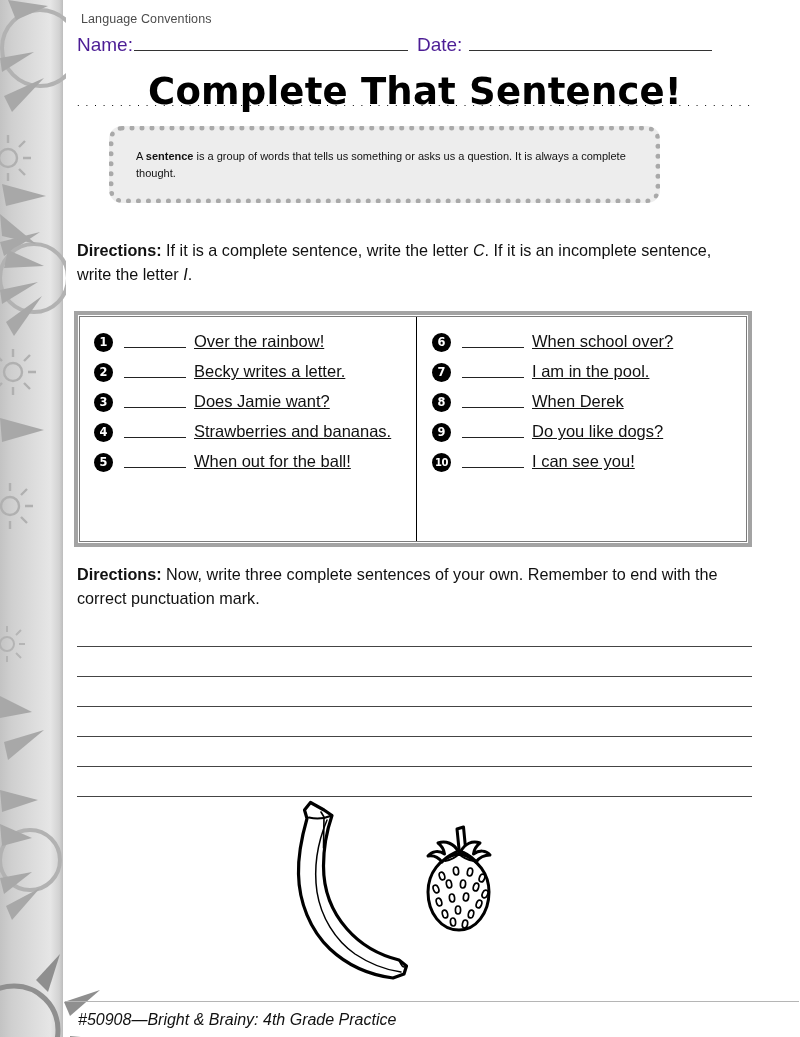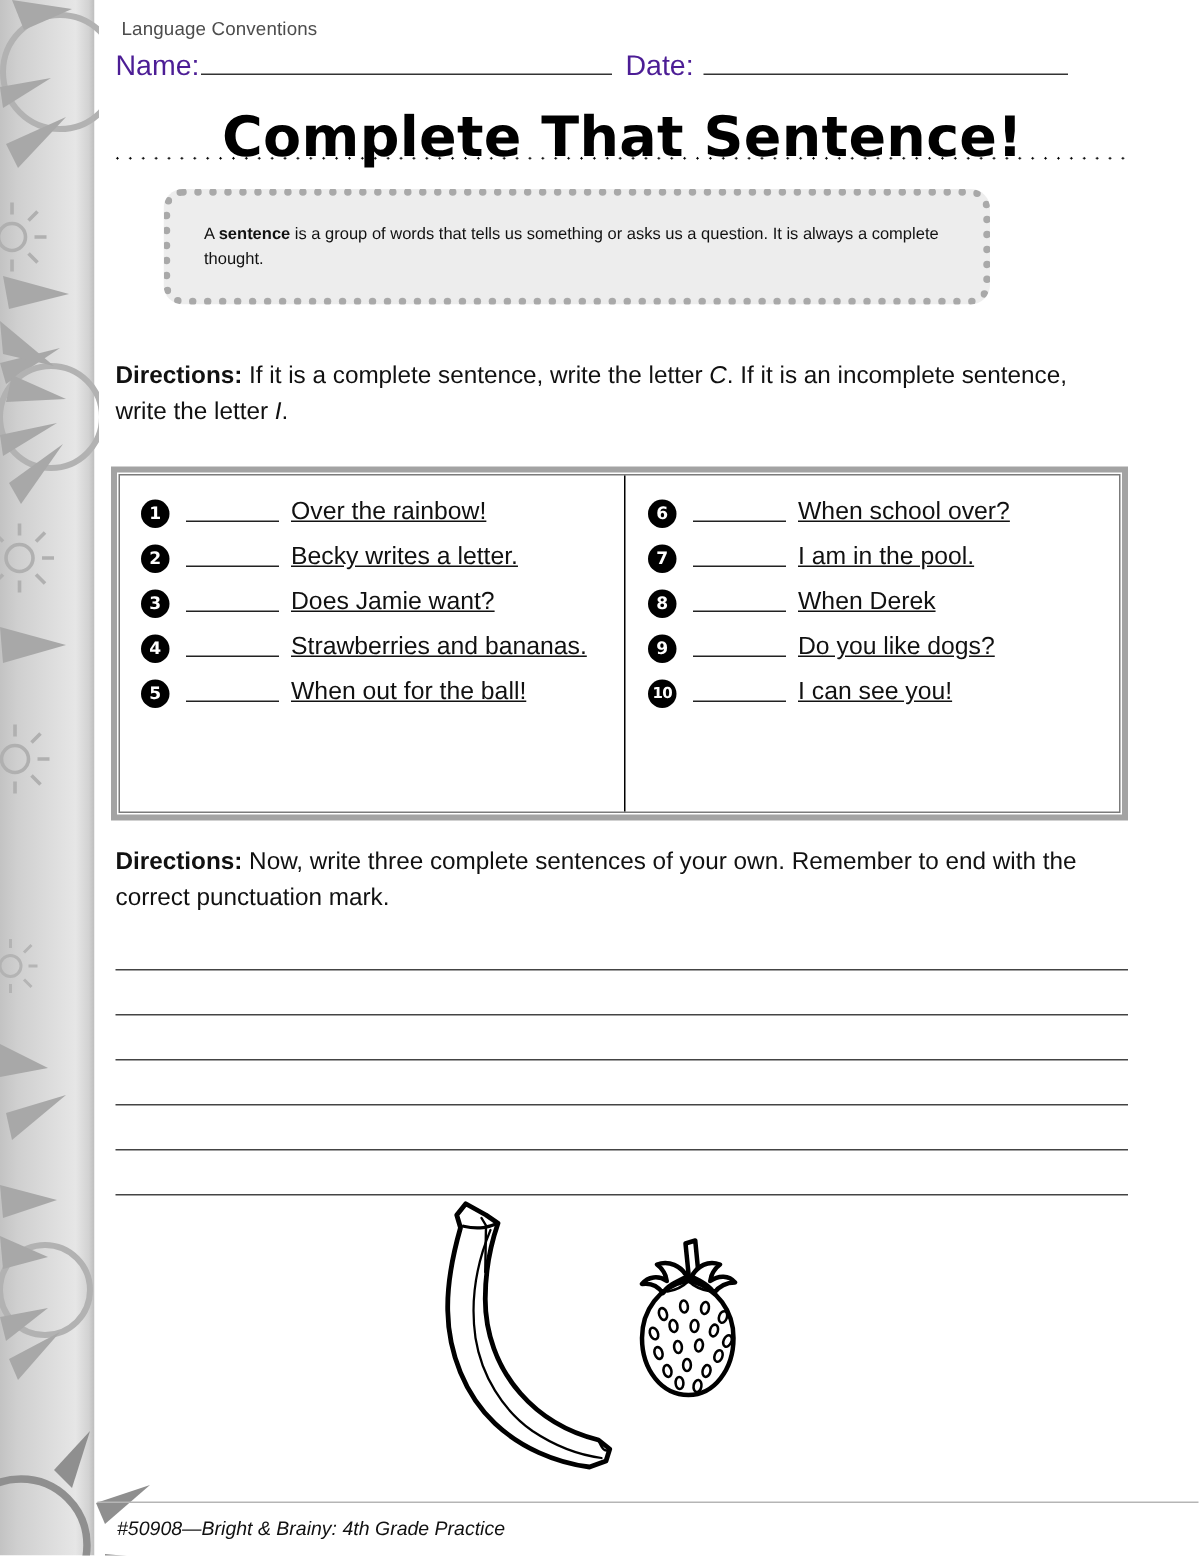--- a/index.html
+++ b/index.html
@@ -199,21 +199,21 @@
   .footer-rule {
     position: absolute;
     left: 0; top: 1001px;
     width: 734px;
     height: 1px;
     background: #b5b5b5;
   }
   .footer {
     position: absolute;
     top: 1011px;
-    font-size: 13px;
+    font-size: 16px;
     font-style: italic;
     color: #111;
     font-family: "Liberation Sans", sans-serif;
   }
   #footer-left  { left: 13px; }
   #footer-right { right: 9px; margin-top: 32px; }
 </style>
 </head>
 <body>
 

